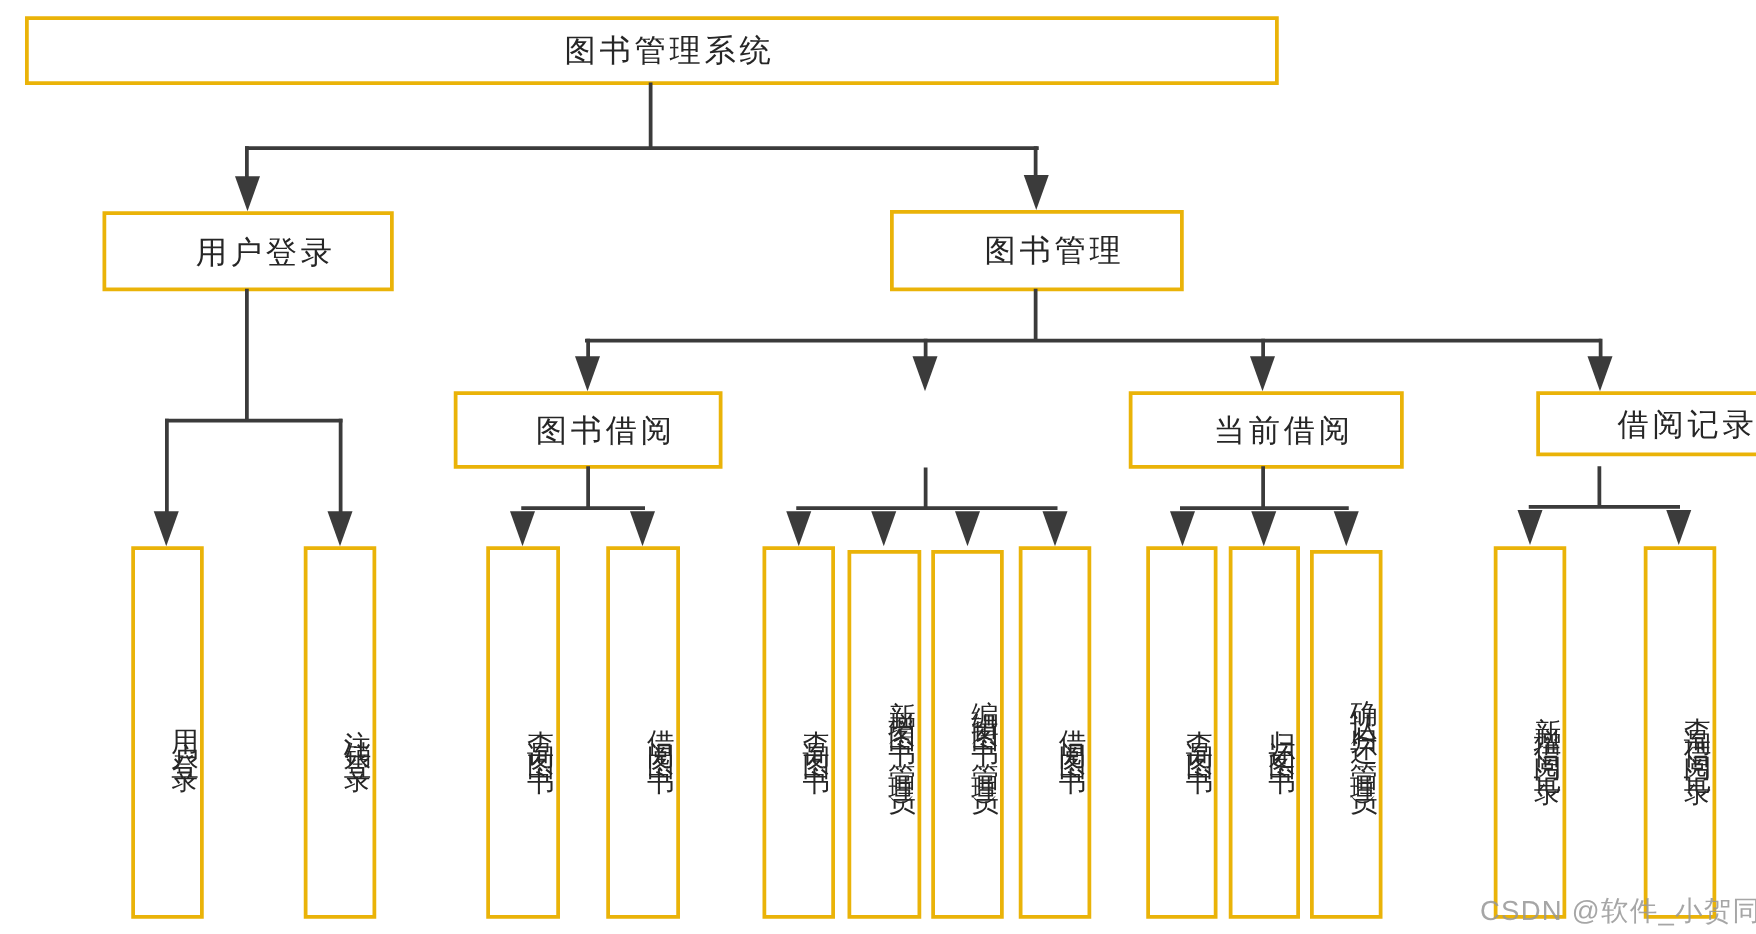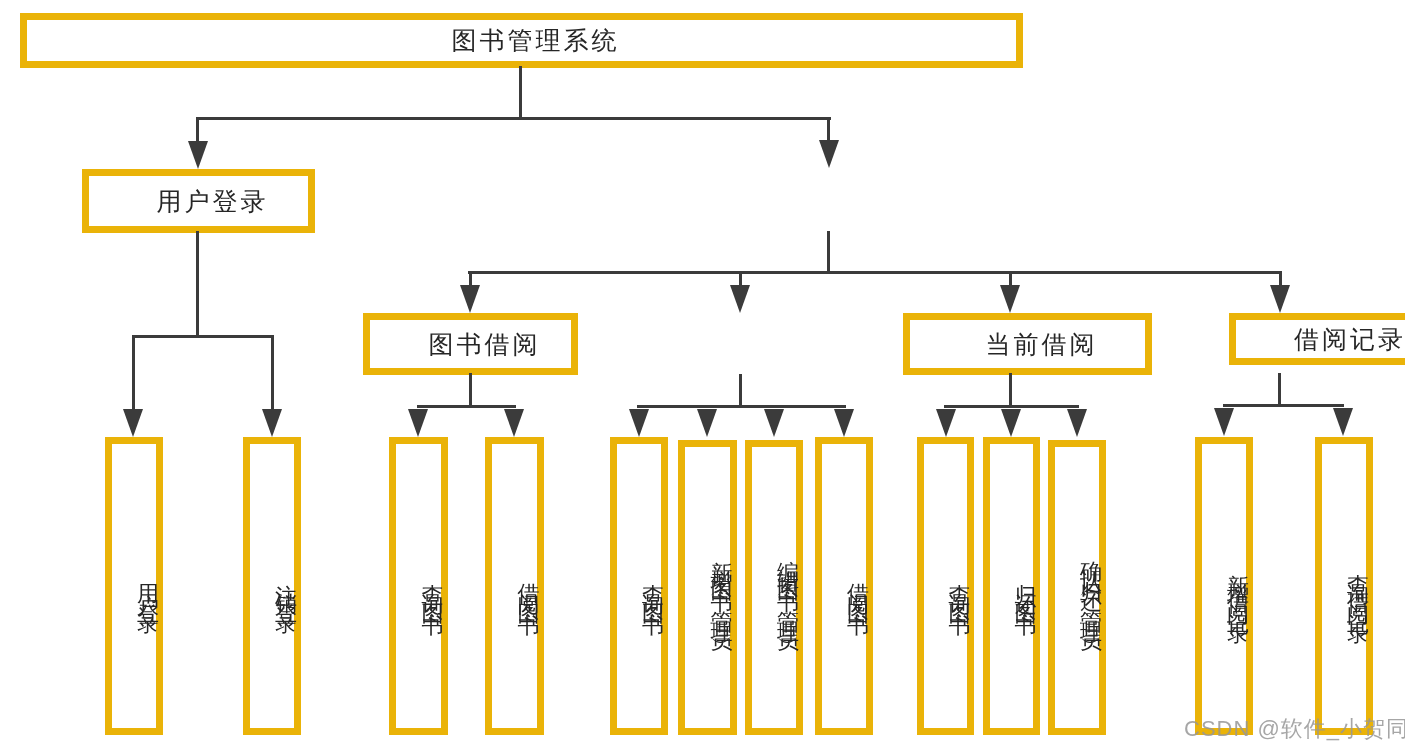--- a/index.html
+++ b/index.html
@@ -6,21 +6,21 @@
   #stage{
     position:relative;
     width:1405px;height:747px;
     background:#ffffff;
     font-family:"Liberation Sans","DejaVu Sans",sans-serif;
     overflow:hidden;
   }
   .box{
     position:absolute;
     box-sizing:border-box;
-    border:7px solid #eab308;
+    border:3px solid #eab308;
     background:#ffffff;
     display:flex;
     align-items:center;
     justify-content:center;
     padding-left:28px;
   }
   .hlabel{
     font-size:25px;
     letter-spacing:3px;
     color:#262626;
@@ -57,27 +57,30 @@
 <div id="stage">
 
   <div class="box" style="left:20px;top:13px;width:1003px;height:55px;">
     <span class="hlabel">图书管理系统</span>
   </div>
 
   <div class="box" style="left:82px;top:169px;width:233px;height:64px;">
     <span class="hlabel">用户登录</span>
   </div>
 
+  <div class="box" style="left:712px;top:168px;width:235px;height:65px;">
+    <span class="hlabel">图书管理</span>
+  </div>
 
   <div class="box" style="left:363px;top:313px;width:215px;height:62px;">
     <span class="hlabel">图书借阅</span>
   </div>
 
 
-  <div class="box" style="left:903px;top:313px;width:249px;height:62px;">
+  <div class="box" style="left:903px;top:313px;width:220px;height:62px;">
     <span class="hlabel">当前借阅</span>
   </div>
 
   <div class="box" style="left:1229px;top:313px;width:214px;height:52px;">
     <span class="hlabel">借阅记录</span>
   </div>
 
   <div class="box" style="left:105px;top:437px;width:58px;height:298px;">
     <span class="vlabel">用户登录</span>
   </div>

